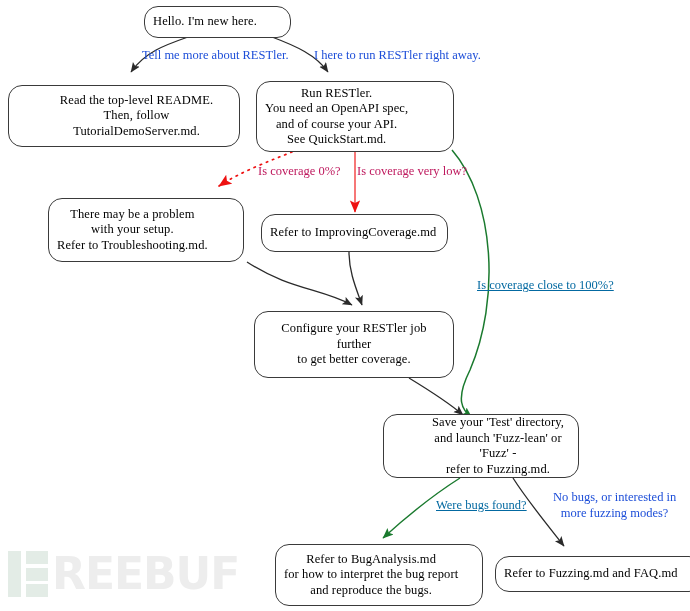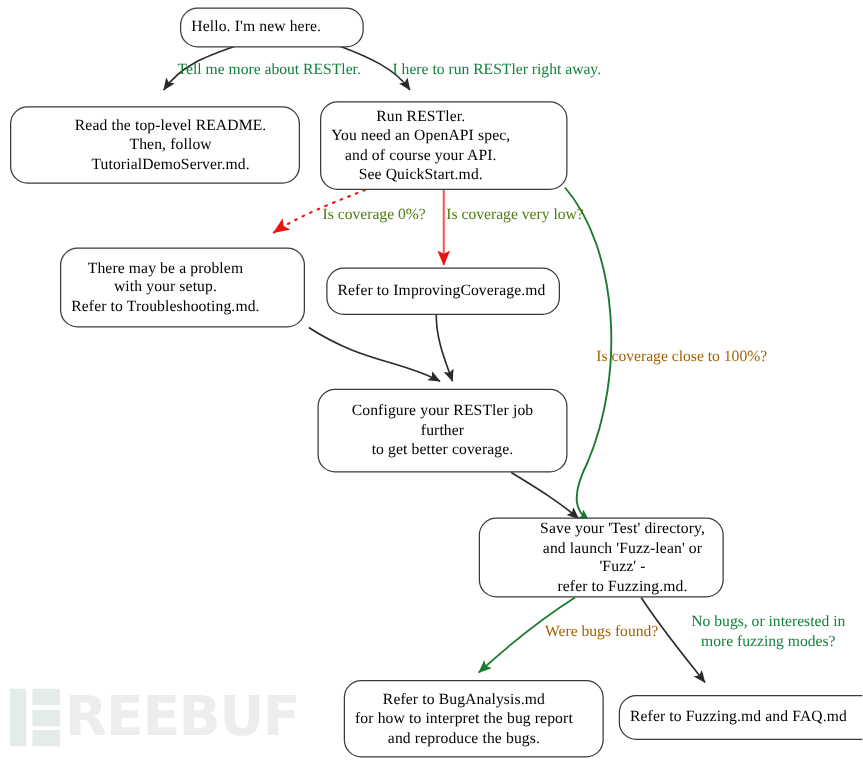--- a/index.html
+++ b/index.html
@@ -40,24 +40,24 @@
     letter-spacing: 0.1px;
     z-index: 3;
   }
   .node .txt { padding: 0 8px; white-space: pre-line; }
   .elabel {
     position: absolute;
     font-size: 12.5px;
     line-height: 15.5px;
     white-space: pre-line;
     z-index: 4;
-    color: #15803d;
-  }
-  .elabel.red   { color: #4d7c0f; }
-  .elabel.green { color: #a16207; }
+    color: #1d4ed8;
+  }
+  .elabel.red   { color: #be185d; }
+  .elabel.green { color: #0369a1; text-decoration: underline; }
   .elabel.center { text-align: center; }
 
   
   #watermark {
     position: absolute;
     left: 8px;
     top: 551px;
     z-index: 1;
     display: flex;
     align-items: center;

